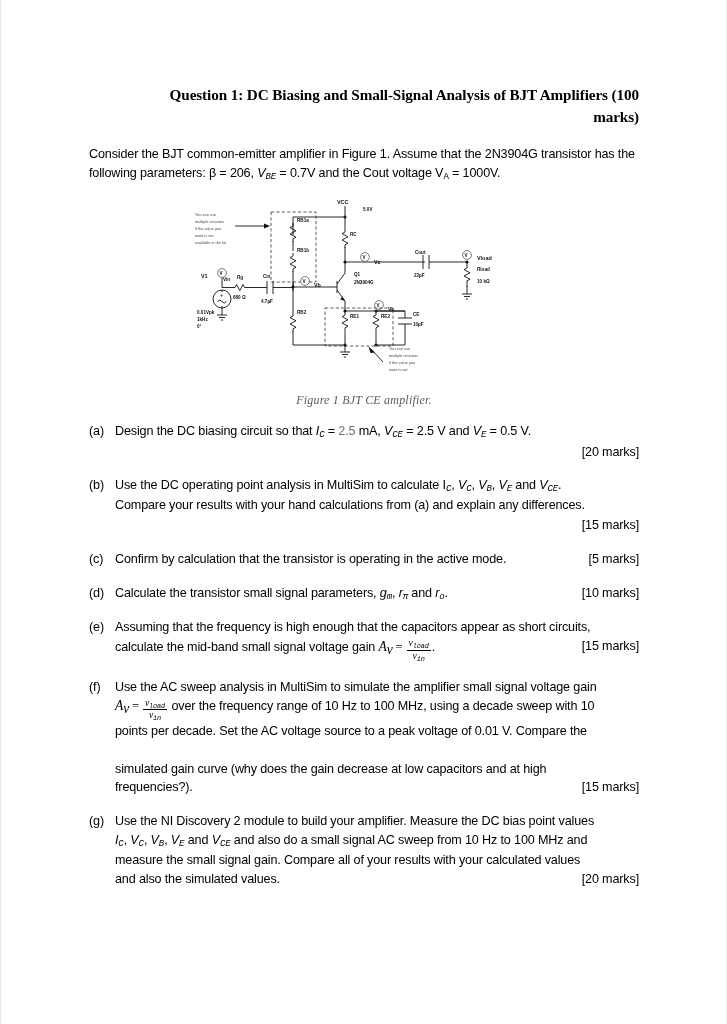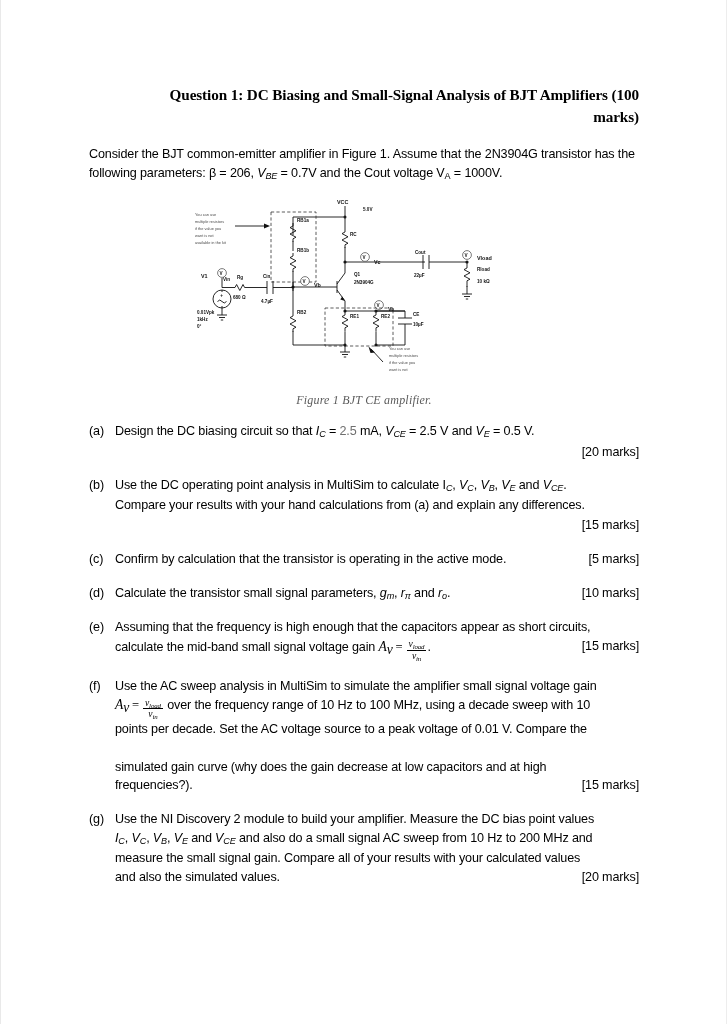--- a/index.html
+++ b/index.html
@@ -37,21 +37,21 @@
   }
   .title .l2{display:block;padding-left:46px;}
 
   
   .intro{
     font-size:12.6px;
     line-height:1.47;
     margin:0;
     letter-spacing:-0.15px;
   }
-  sub{font-size:0.72em;vertical-align:-0.22em;}
+  sub{font-size:0.72em;vertical-align:-0.22em;font-family:Liberation Mono, monospace;}
   .it{font-style:italic;}
 
   
   .figure-wrap{
     position:relative;
     height:196px;
     margin-top:12px;
   }
   svg.circuit{position:absolute;left:104px;top:0;}
   .figcaption{
@@ -310,21 +310,21 @@
         <span>points per decade. Set the AC voltage source to a peak voltage of 0.01 V. Compare the</span><br>
         <br>
         <span>simulated gain curve (why does the gain decrease at low capacitors and at high</span><br>
         <span class="marks">[15 marks]</span>
         <span>frequencies?).</span>
       </div>
 
       <div class="q">
         <span class="lbl">(g)</span>
         <span>Use the NI Discovery 2 module to build your amplifier. Measure the DC bias point values</span><br>
-        <span class="it">I</span><sub class="it">C</sub>, <span class="it">V</span><sub class="it">C</sub>, <span class="it">V</span><sub class="it">B</sub>, <span class="it">V</span><sub class="it">E</sub> and <span class="it">V</span><sub class="it">CE</sub><span> and also do a small signal AC sweep from 10 Hz to 200 MHz and</span><br>
+        <span class="it">I</span><sub class="it">C</sub>, <span class="it">V</span><sub class="it">C</sub>, <span class="it">V</span><sub class="it">B</sub>, <span class="it">V</span><sub class="it">E</sub> and <span class="it">V</span><sub class="it">CE</sub><span> and also do a small signal AC sweep from 10 Hz to 100 MHz and</span><br>
         <span>measure the small signal gain. Compare all of your results with your calculated values</span><br>
         <span class="marks">[20 marks]</span>
         <span>and also the simulated values.</span>
       </div>
 
     </div>
   </div>
 </div>
 
 </body></html>

